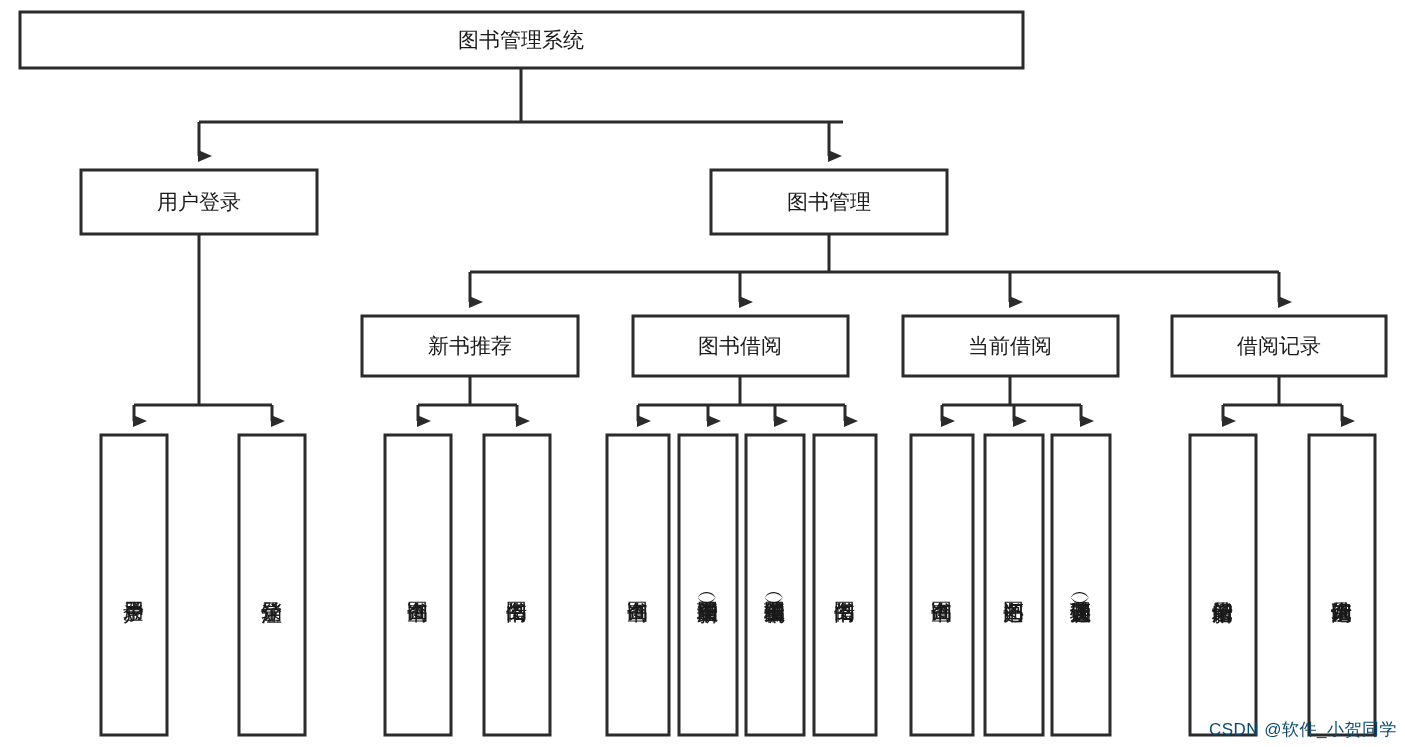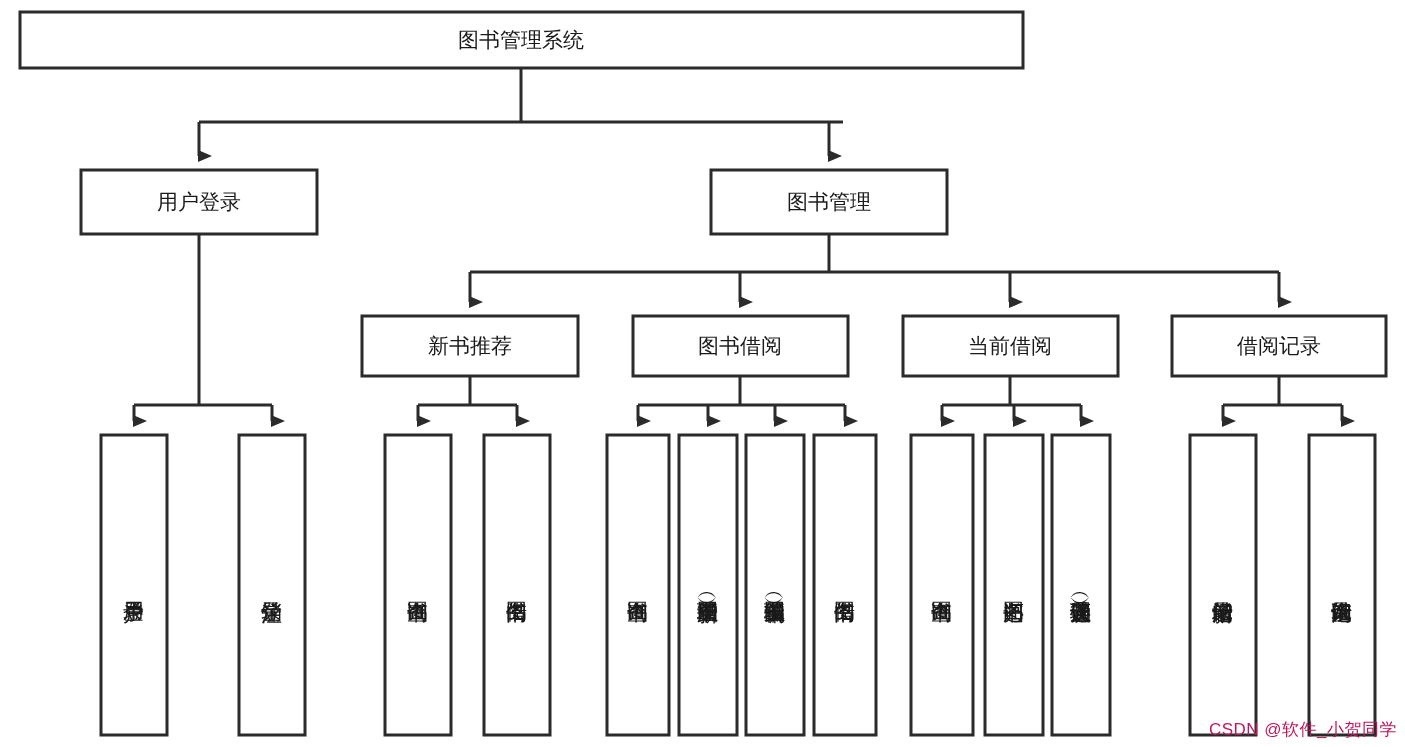--- a/index.html
+++ b/index.html
@@ -57,21 +57,21 @@
     text-orientation: upright;
     text-anchor: middle;
     white-space: pre;
   }
   .watermark {
     position: absolute;
     right: 8px;
     bottom: 6px;
     font-family: "Liberation Sans", "DejaVu Sans", sans-serif;
     font-size: 17px;
-    color: #be185d;
+    color: #0c4a6e;
     letter-spacing: 0.5px;
     user-select: none;
     pointer-events: none;
   }
 </style>
 </head>
 <body>
 
 <div id="diagram-root">
 

